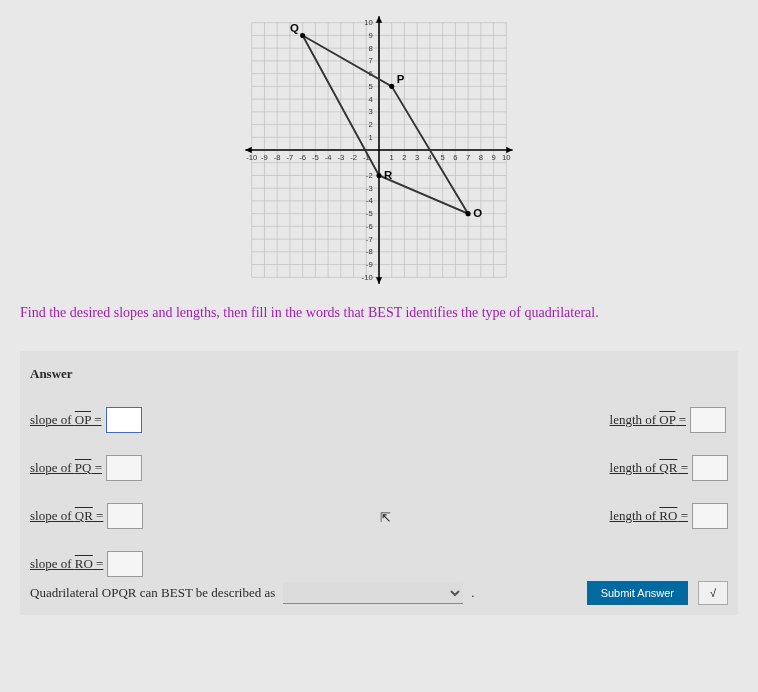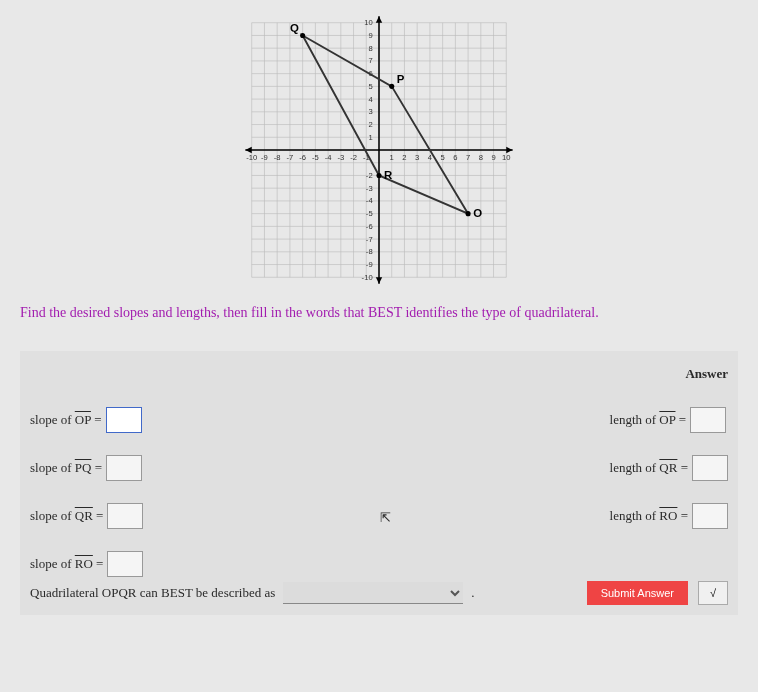--- a/index.html
+++ b/index.html
@@ -27,25 +27,25 @@
       color: #a21caf;
     }
     .answer-section {
       background: #e0e0e0;
       padding: 15px 10px 10px 10px;
     }
     .answer-heading {
       font-weight: bold;
       font-size: 13px;
       margin-bottom: 25px;
-      text-align: right;
     }
     .rows {
       display: flex;
       justify-content: space-between;
+      text-decoration: underline;
     }
     .col {
       display: flex;
       flex-direction: column;
       gap: 22px;
     }
     .field-row {
       display: flex;
       align-items: center;
       font-size: 13px;
@@ -88,21 +88,21 @@
       background: #dcdcdc;
       font-size: 11px;
       color: #555;
     }
     .submit-area {
       display: flex;
       align-items: center;
       gap: 10px;
     }
     .submit-btn {
-      background: #ef4444;
+      background: #0369a1;
       color: #fff;
       border: none;
       padding: 6px 14px;
       font-size: 11px;
       cursor: pointer;
     }
     .sqrt-btn {
       width: 30px;
       height: 24px;
       border: 1px solid #aaa;

